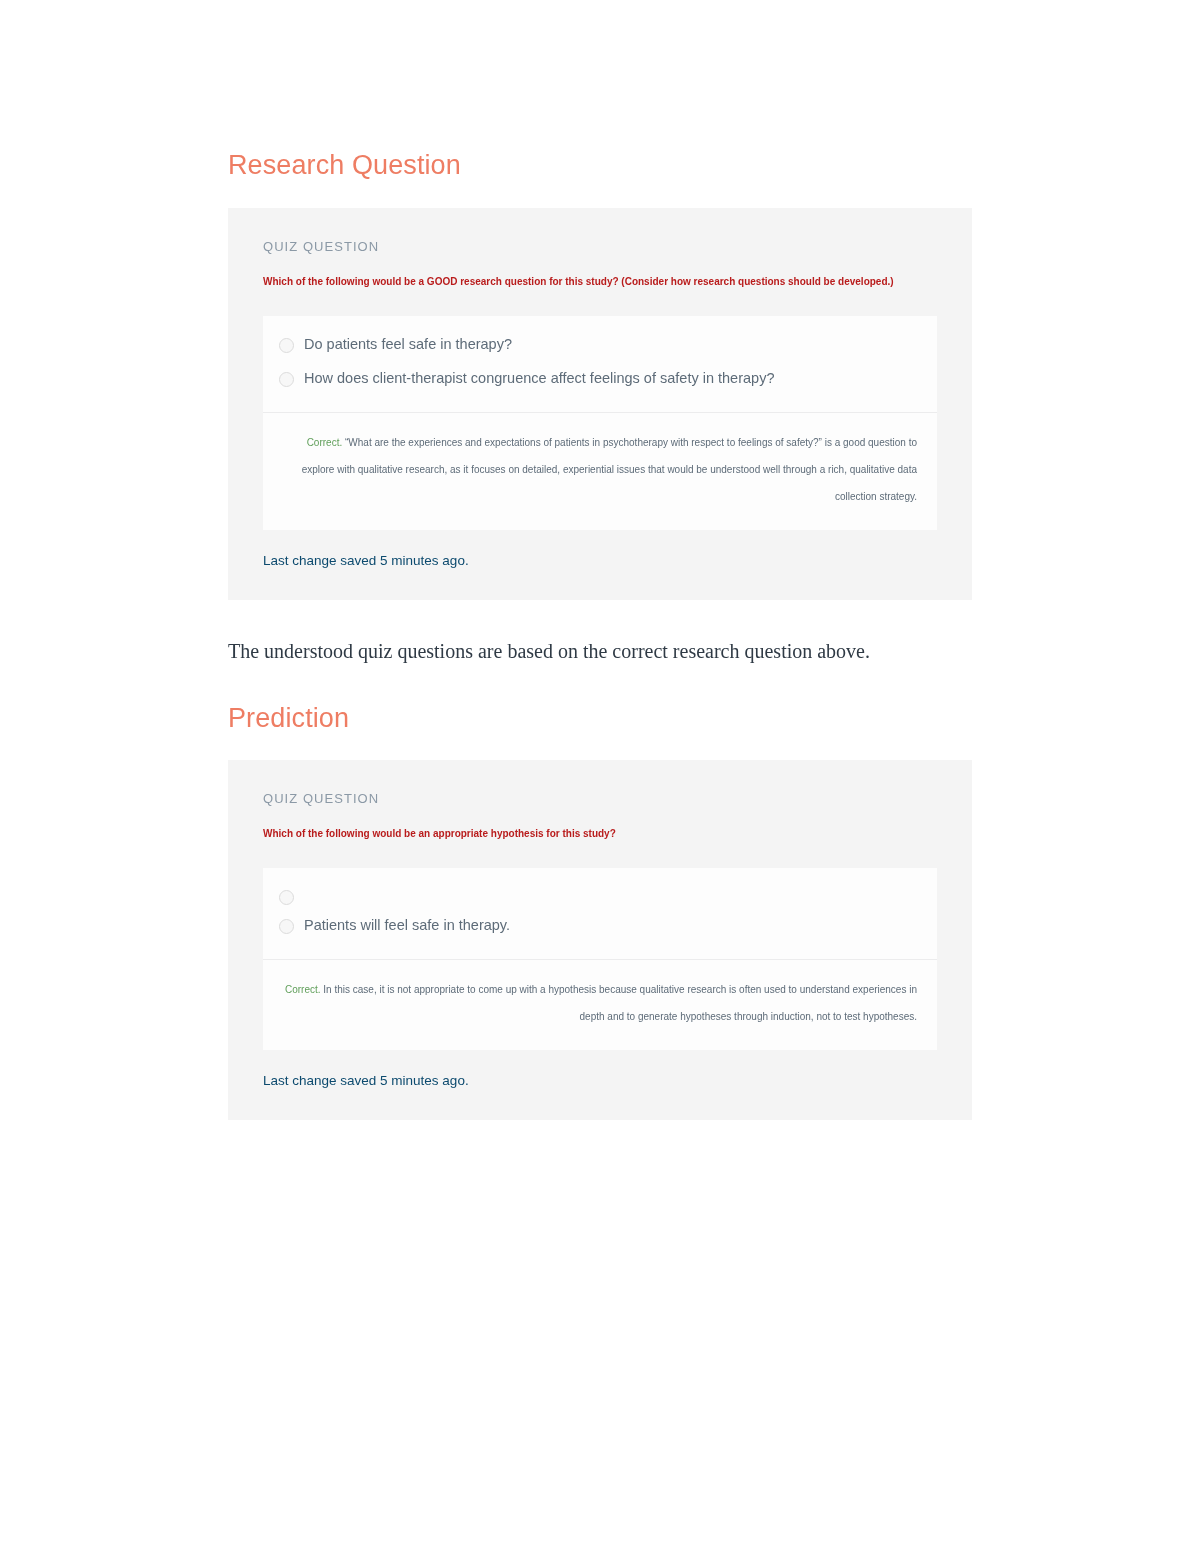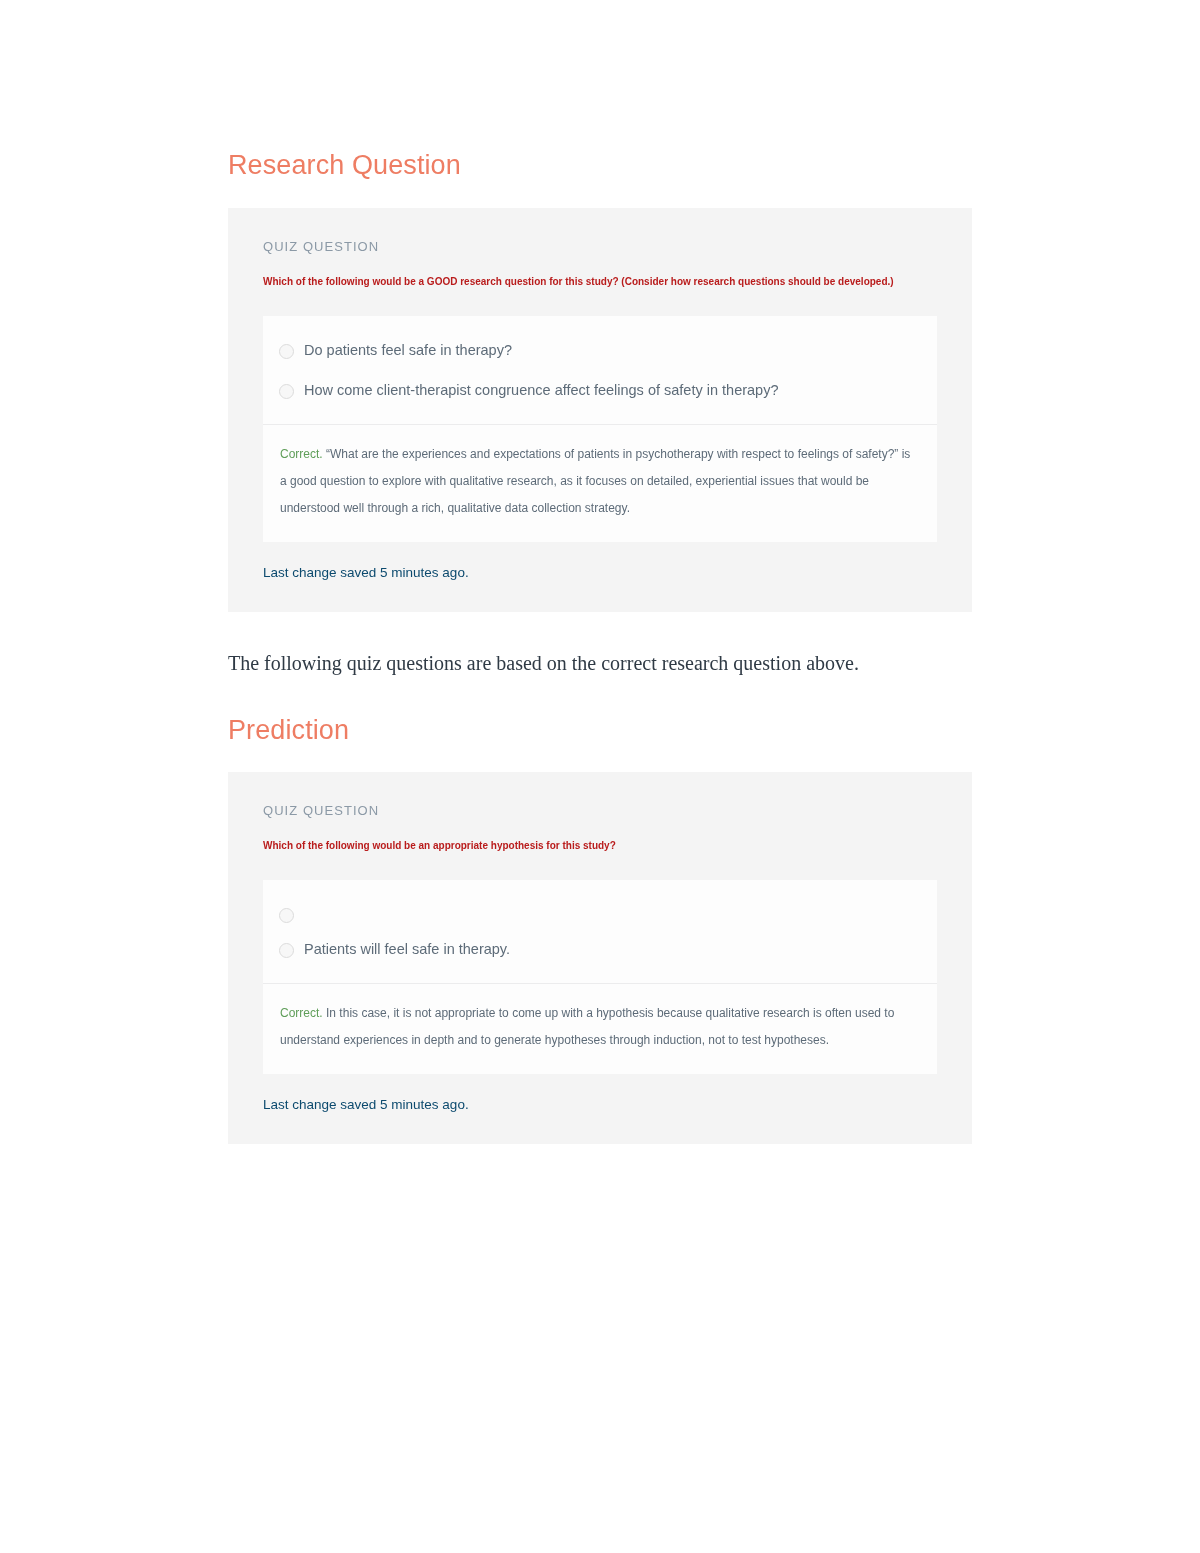--- a/index.html
+++ b/index.html
@@ -77,21 +77,20 @@
 
   .options {
     padding: 14px 18px 14px 16px;
     border-bottom: 1px solid #ececed;
   }
 
   .option {
     display: flex;
     align-items: flex-start;
     padding: 5px 0 6px 0;
-    margin-top: 6px;
   }
 
   .radio {
     flex: 0 0 auto;
     width: 15px;
     height: 15px;
     border-radius: 50%;
     border: 1px solid #dcdcdc;
     background: #f7f7f7;
     margin-top: 3px;
@@ -114,22 +113,23 @@
   .option-text {
     color: #5d6b78;
     font-size: 14.5px;
     line-height: 27px;
     margin-top: -4px;
   }
 
   .feedback {
     padding: 16px 20px 20px 17px;
     color: #5d6b78;
-    font-size: 12px;
+    font-size: 10px;
     line-height: 27px;
+    text-align: right;
   }
   .feedback .correct-word {
     color: #5f9e59;
   }
 
   .saved-note {
     color: #0c4a6e;
     font-size: 13.5px;
     line-height: 18px;
     margin: 22px 0 0 0;
@@ -173,38 +173,38 @@
         <div class="options">
 
           <label class="option">
             <span class="radio"></span>
             <span class="option-text">Do patients feel safe in therapy?</span>
           </label>
 
 
           <label class="option">
             <span class="radio"></span>
-            <span class="option-text">How come client-therapist congruence affect feelings of safety in therapy?</span>
+            <span class="option-text">How does client-therapist congruence affect feelings of safety in therapy?</span>
           </label>
 
         </div>
 
         <div class="feedback">
           <span class="correct-word">Correct.</span>
           <span>“What are the experiences and expectations of patients in psychotherapy with respect to feelings of safety?” is a good question to explore with qualitative research, as it focuses on detailed, experiential issues that would be understood well through a rich, qualitative data collection strategy.</span>
         </div>
 
       </div>
 
       <div class="saved-note">Last change saved 5 minutes ago.</div>
     </div>
 
     <div class="gap-card-para"></div>
 
-    <p class="interstitial">The following quiz questions are based on the correct research question above.</p>
+    <p class="interstitial">The understood quiz questions are based on the correct research question above.</p>
 
     <div class="gap-para-heading"></div>
 
     <h2 class="section-heading">Prediction</h2>
 
     <div class="gap-heading2-card"></div>
 
     <div class="quiz-card">
       <div class="quiz-label">QUIZ QUESTION</div>
 

